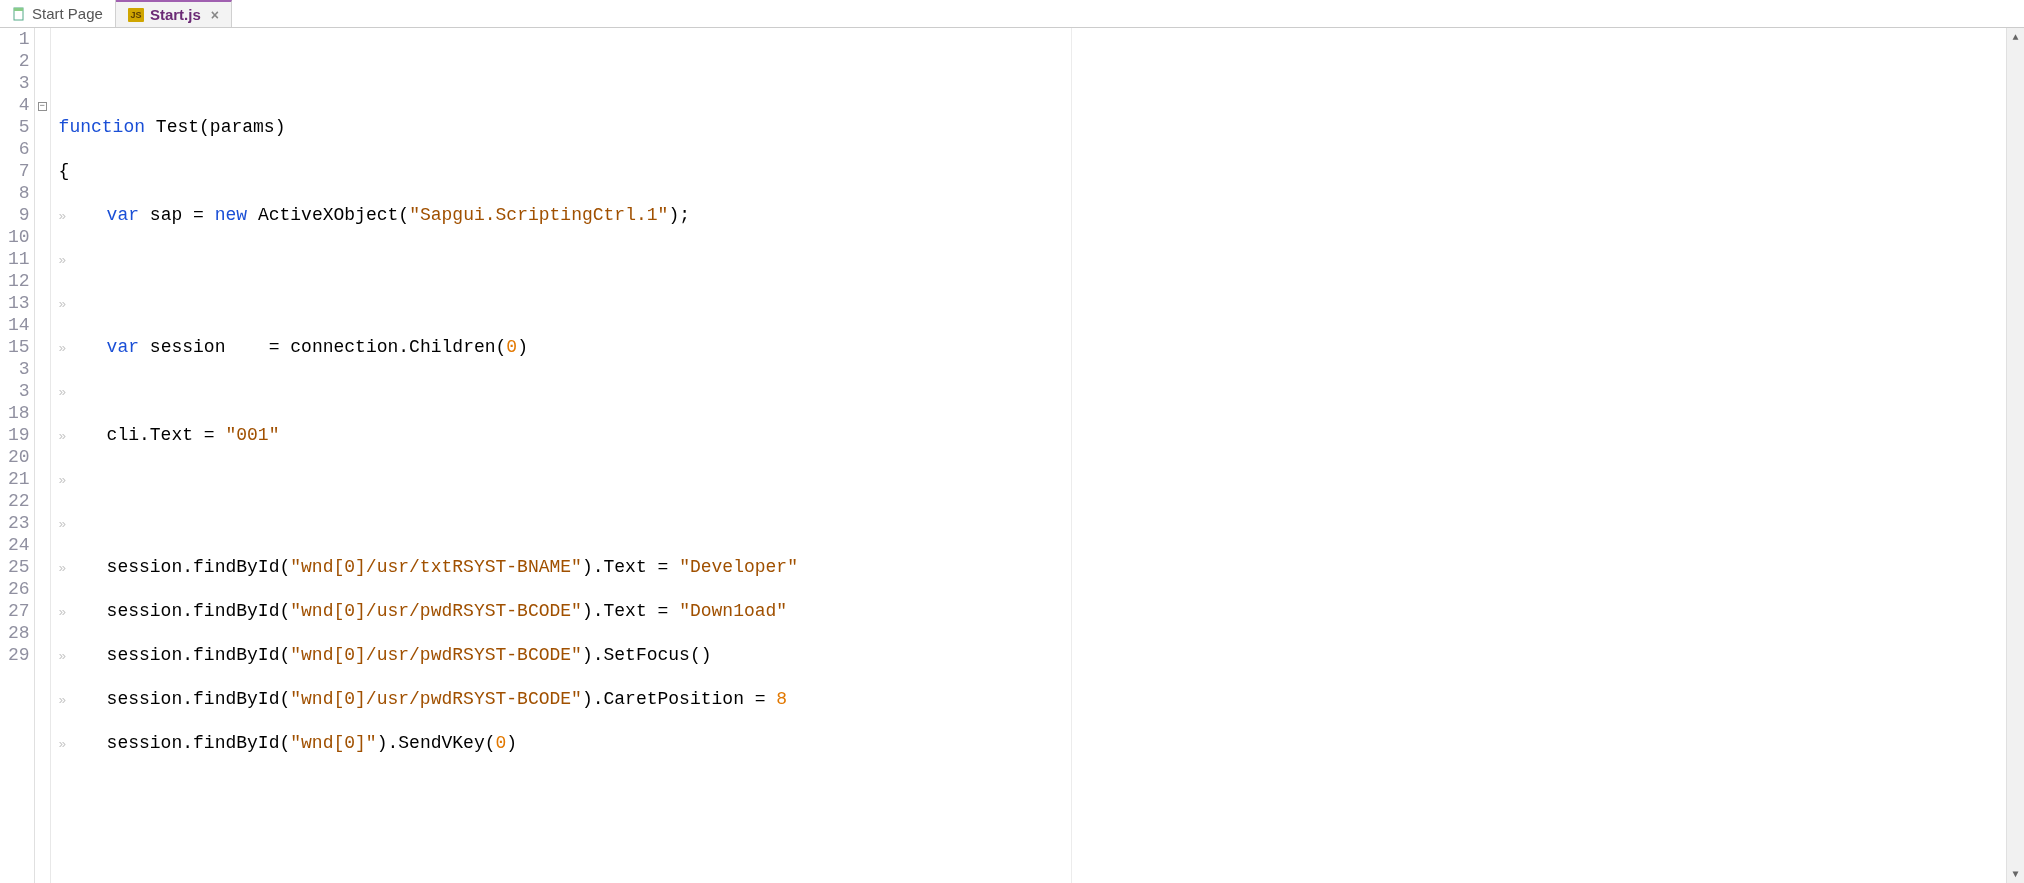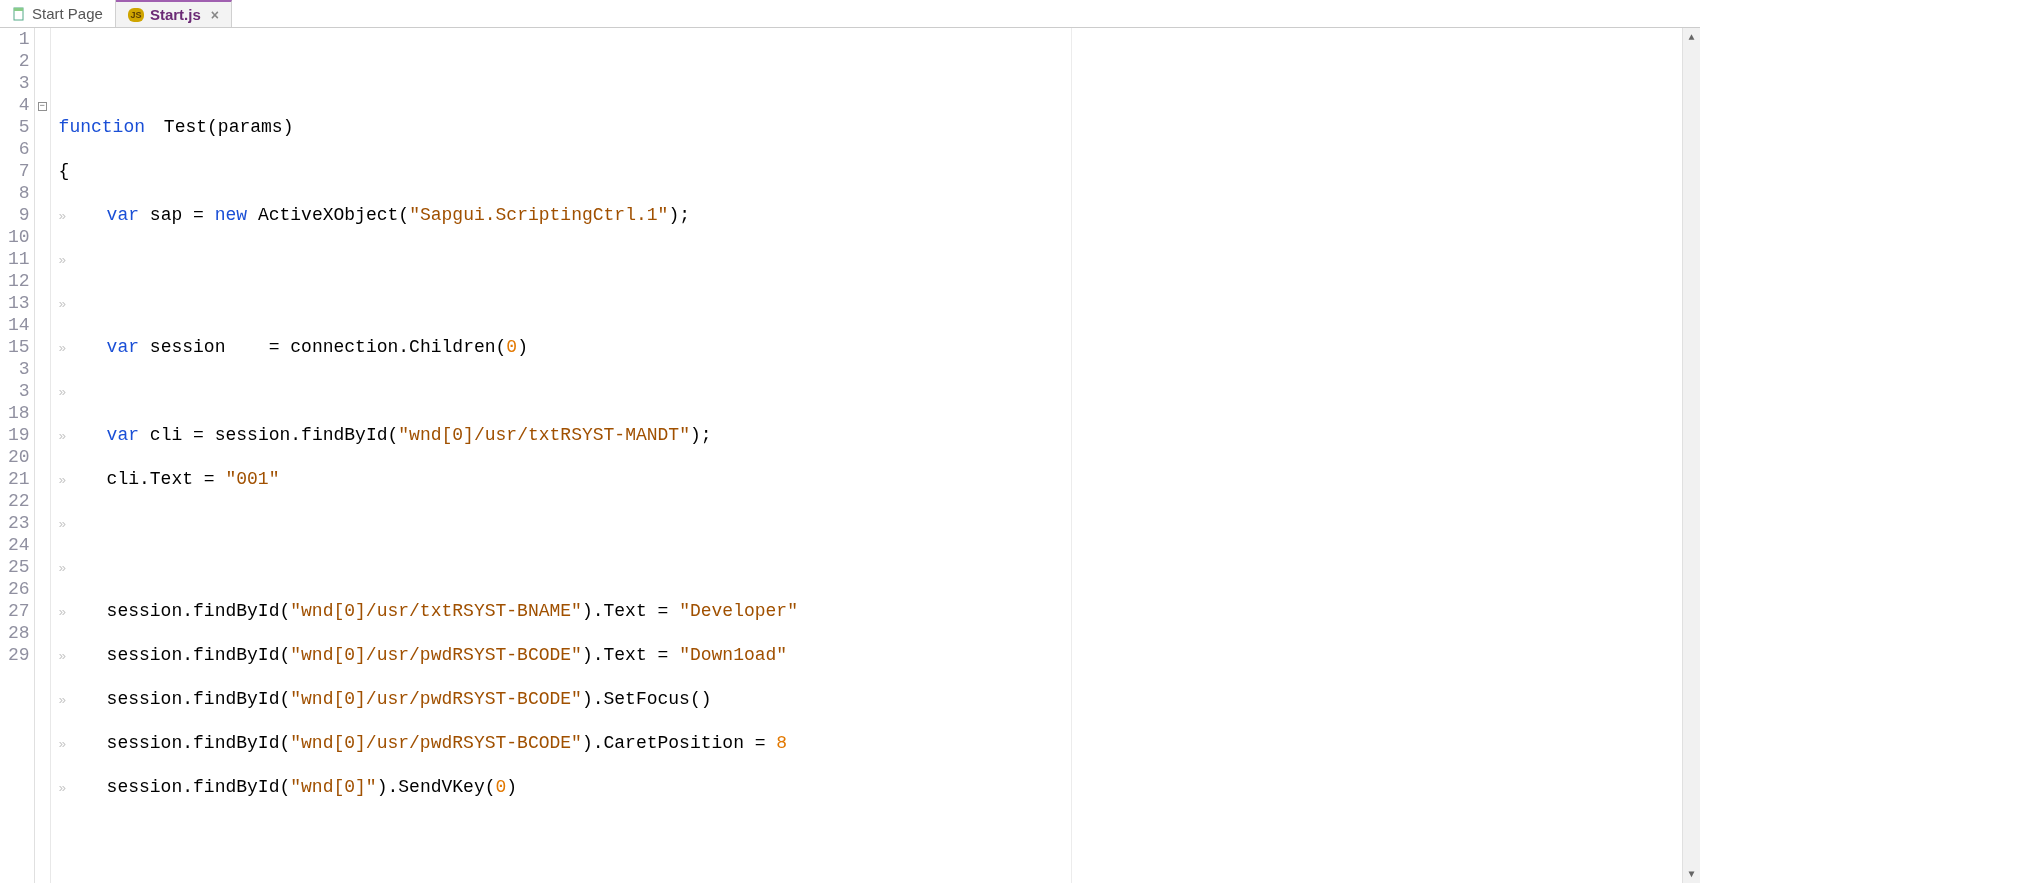--- a/index.html
+++ b/index.html
@@ -2,21 +2,21 @@
 <html><head>
 <meta charset="utf-8">
 <style>
 * { margin: 0; padding: 0; box-sizing: border-box; }
 body {
   font-family: Consolas, 'Courier New', monospace;
   font-size: 18px;
   background: #fff;
   overflow: hidden;
 }
-.container { display: flex; flex-direction: column; height: 883px; width: 1700px; }
+.container { display: flex; flex-direction: column; height: 883px; width: 2024px; }
 
 
 .tabbar {
   display: flex;
   align-items: stretch;
   background: #fff;
   border-bottom: 1px solid #ccc;
   height: 28px;
   font-family: Tahoma, Arial, sans-serif;
   font-size: 15px;
@@ -40,21 +40,21 @@
 .tab .doc-icon { width: 14px; height: 14px; display: inline-block; }
 .tab .js-badge {
   display: inline-flex;
   align-items: center;
   justify-content: center;
   width: 16px; height: 14px;
   background: #cfa500;
   color: #5a3e00;
   font-size: 9px;
   font-weight: bold;
-  border-radius: 6px;
+  border-radius: 1px;
 }
 .tab .close {
   color: #888;
   font-size: 14px;
   margin-left: 4px;
 }
 
 
 .editor {
   display: flex;
@@ -104,21 +104,21 @@
   color: #000;
   padding-left: 8px;
   position: relative;
   overflow-x: auto;
 }
 .code .line { height: 22px; }
 
 
 .tk-comment { color: #1a8d1a; }
 .tk-kw { color: #1a4fd6; }
-.tk-func { color: #000; margin-left: 8px; }
+.tk-func { color: #000; }
 .tk-string { color: #a05000; }
 .tk-num { color: #e27800; }
 .tk-doccomment { color: #1a8d1a; font-weight: bold; }
 .tab-glyph { color: #c8c8c8; font-size: 13px; display: inline-block; width: 48px; }
 
 .vline {
   position: absolute;
   top: 0; bottom: 0;
   width: 1px;
   background: #ececec;
@@ -228,21 +228,20 @@
     <div class="code">
       <div class="vline" style="left:1020px"></div>
 <div class="line"></div>
 <div class="line"><span class="tk-kw">function</span> <span class="tk-func">Test</span><span>(params)</span></div>
 <div class="line"><span>{</span></div>
 <div class="line"><span class="tab-glyph">»</span><span class="tk-kw">var</span> <span>sap</span> <span>=</span> <span class="tk-kw">new</span> <span>ActiveXObject(</span><span class="tk-string">"Sapgui.ScriptingCtrl.1"</span><span>);</span></div>
 <div class="line"><span class="tab-glyph">»</span></div>
 <div class="line"><span class="tab-glyph">»</span></div>
 <div class="line"><span class="tab-glyph">»</span><span class="tk-kw">var</span> <span>session</span>    <span>=</span> <span>connection.Children(</span><span class="tk-num">0</span><span>)</span></div>
 <div class="line"><span class="tab-glyph">»</span></div>
-<div class="line"><span class="tab-glyph">»</span><span class="tk-kw">var</span> <span>cli</span> <span>=</span> <span>session.findById(</span><span class="tk-string">"wnd[0]/usr/txtRSYST-MANDT"</span><span>);</span></div>
 <div class="line"><span class="tab-glyph">»</span><span>cli.Text</span> <span>=</span> <span class="tk-string">"001"</span></div>
 <div class="line"><span class="tab-glyph">»</span></div>
 <div class="line"><span class="tab-glyph">»</span></div>
 <div class="line"><span class="tab-glyph">»</span><span>session.findById(</span><span class="tk-string">"wnd[0]/usr/txtRSYST-BNAME"</span><span>).Text = </span><span class="tk-string">"Developer"</span></div>
 <div class="line"><span class="tab-glyph">»</span><span>session.findById(</span><span class="tk-string">"wnd[0]/usr/pwdRSYST-BCODE"</span><span>).Text = </span><span class="tk-string">"Down1oad"</span></div>
 <div class="line"><span class="tab-glyph">»</span><span>session.findById(</span><span class="tk-string">"wnd[0]/usr/pwdRSYST-BCODE"</span><span>).SetFocus()</span></div>
 <div class="line"><span class="tab-glyph">»</span><span>session.findById(</span><span class="tk-string">"wnd[0]/usr/pwdRSYST-BCODE"</span><span>).CaretPosition = </span><span class="tk-num">8</span></div>
 <div class="line"><span class="tab-glyph">»</span><span>session.findById(</span><span class="tk-string">"wnd[0]"</span><span>).SendVKey(</span><span class="tk-num">0</span><span>)</span></div>
 
 

